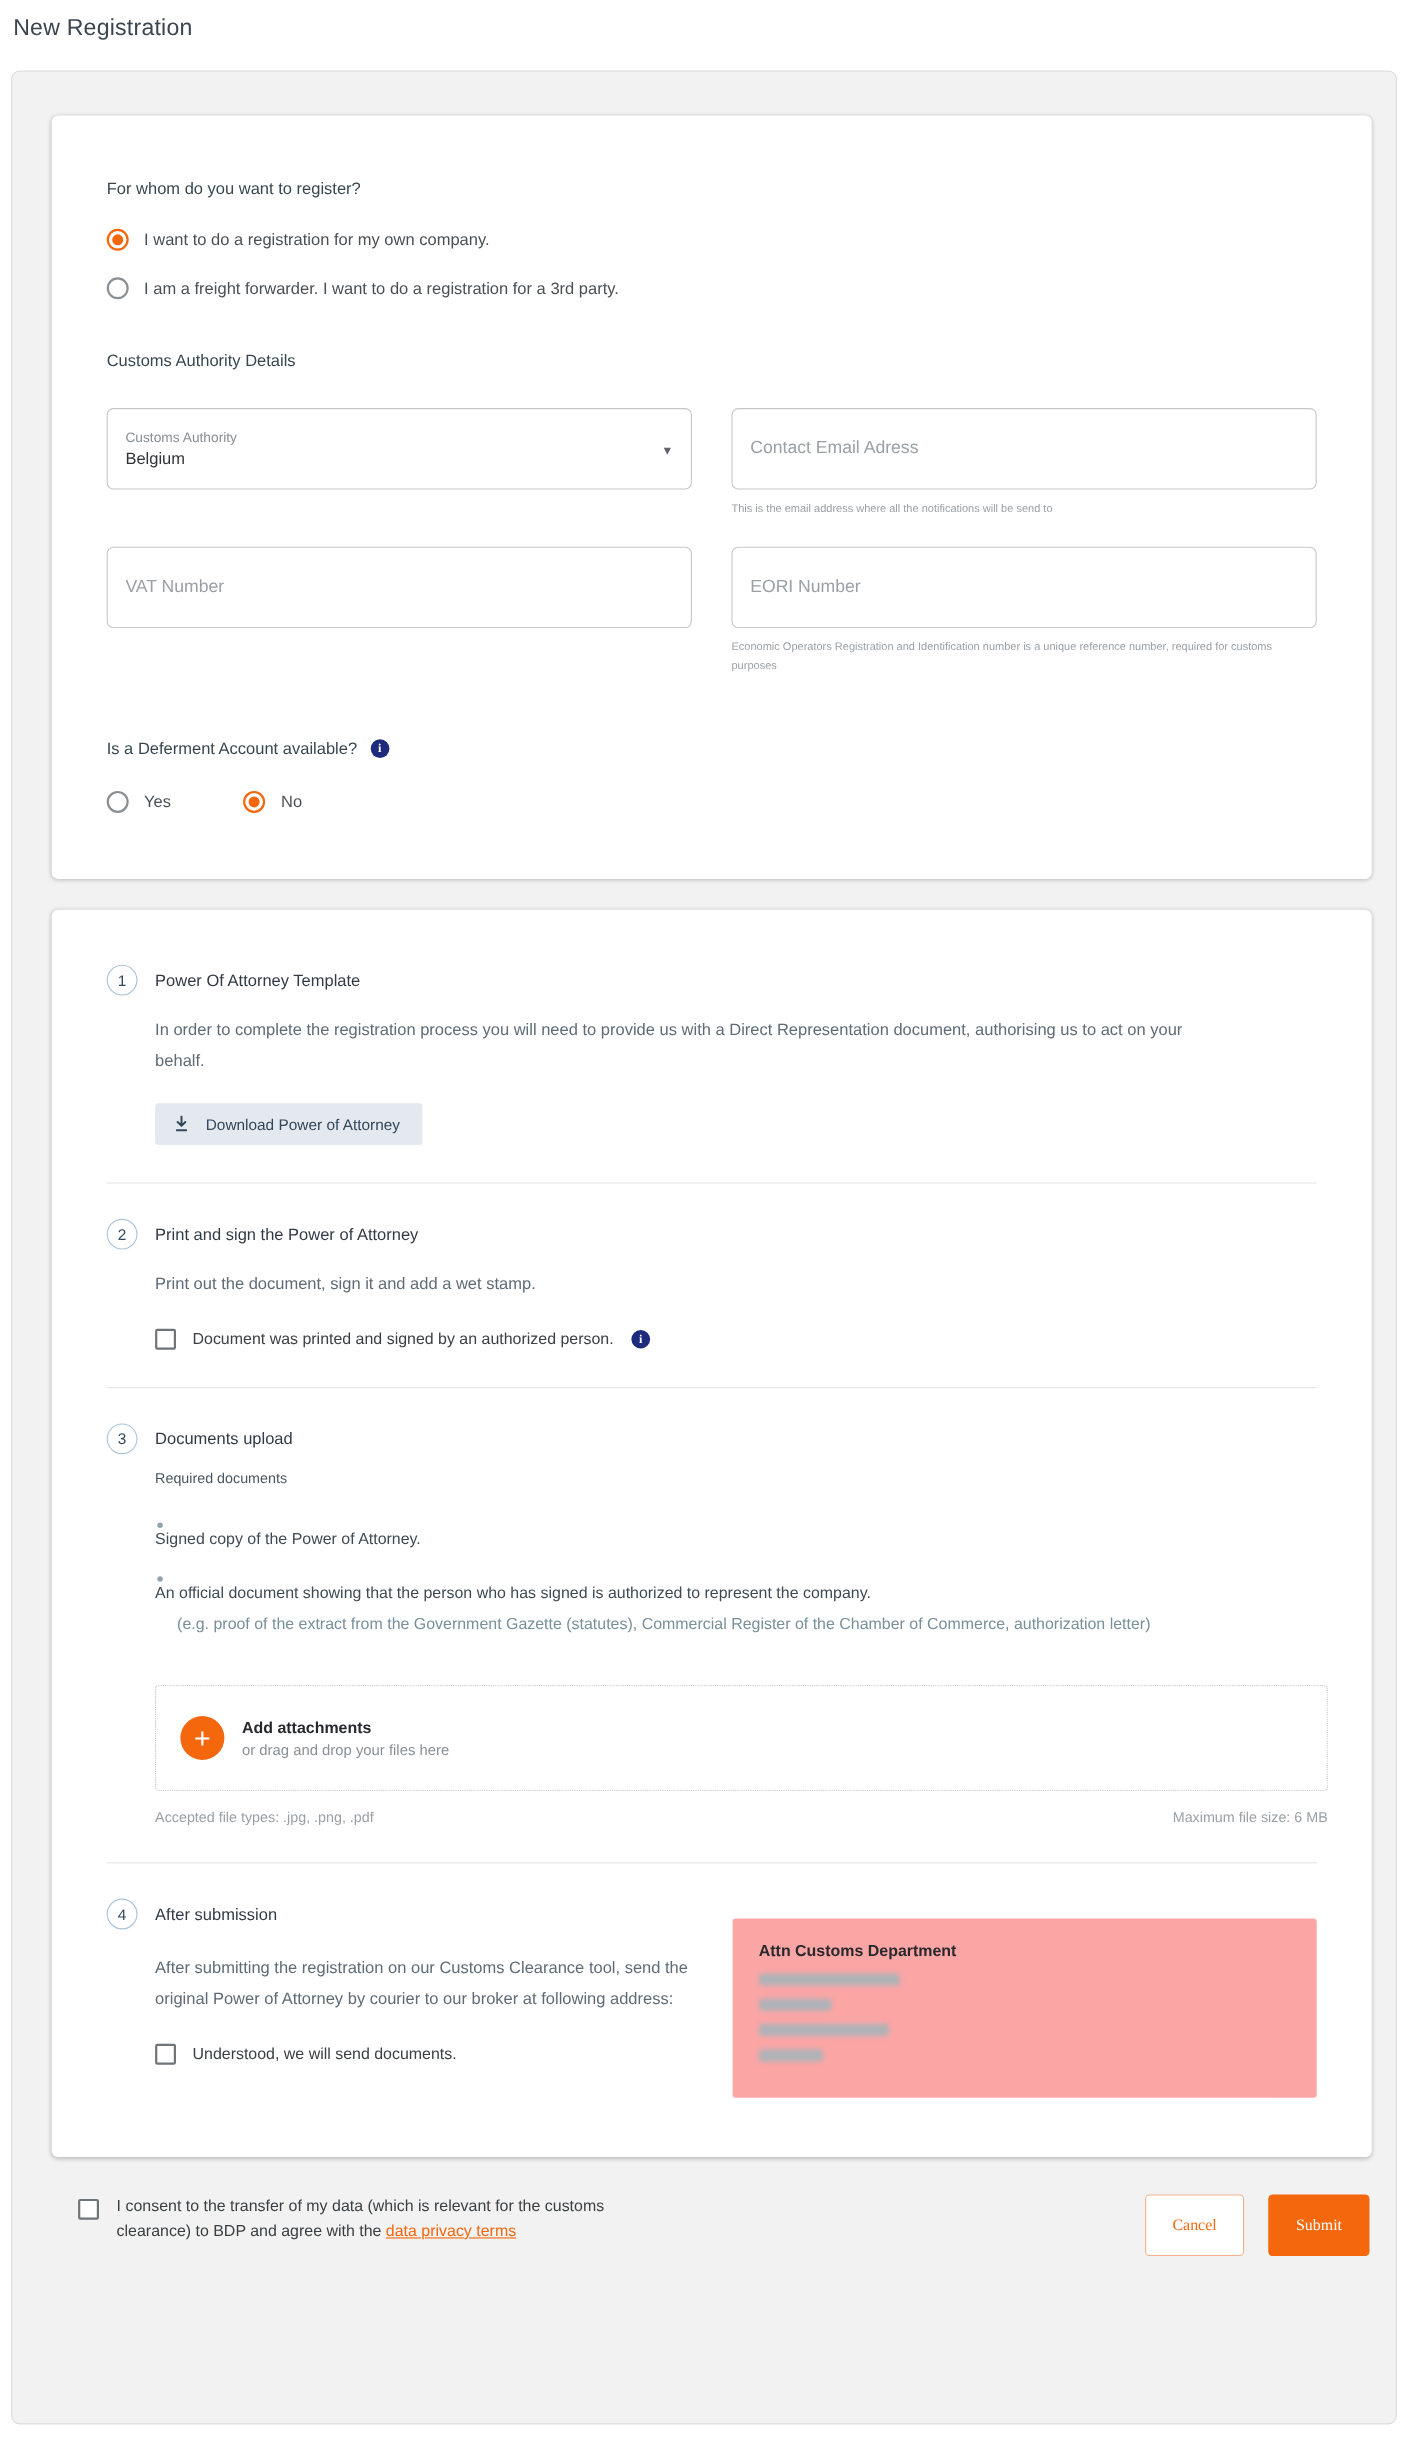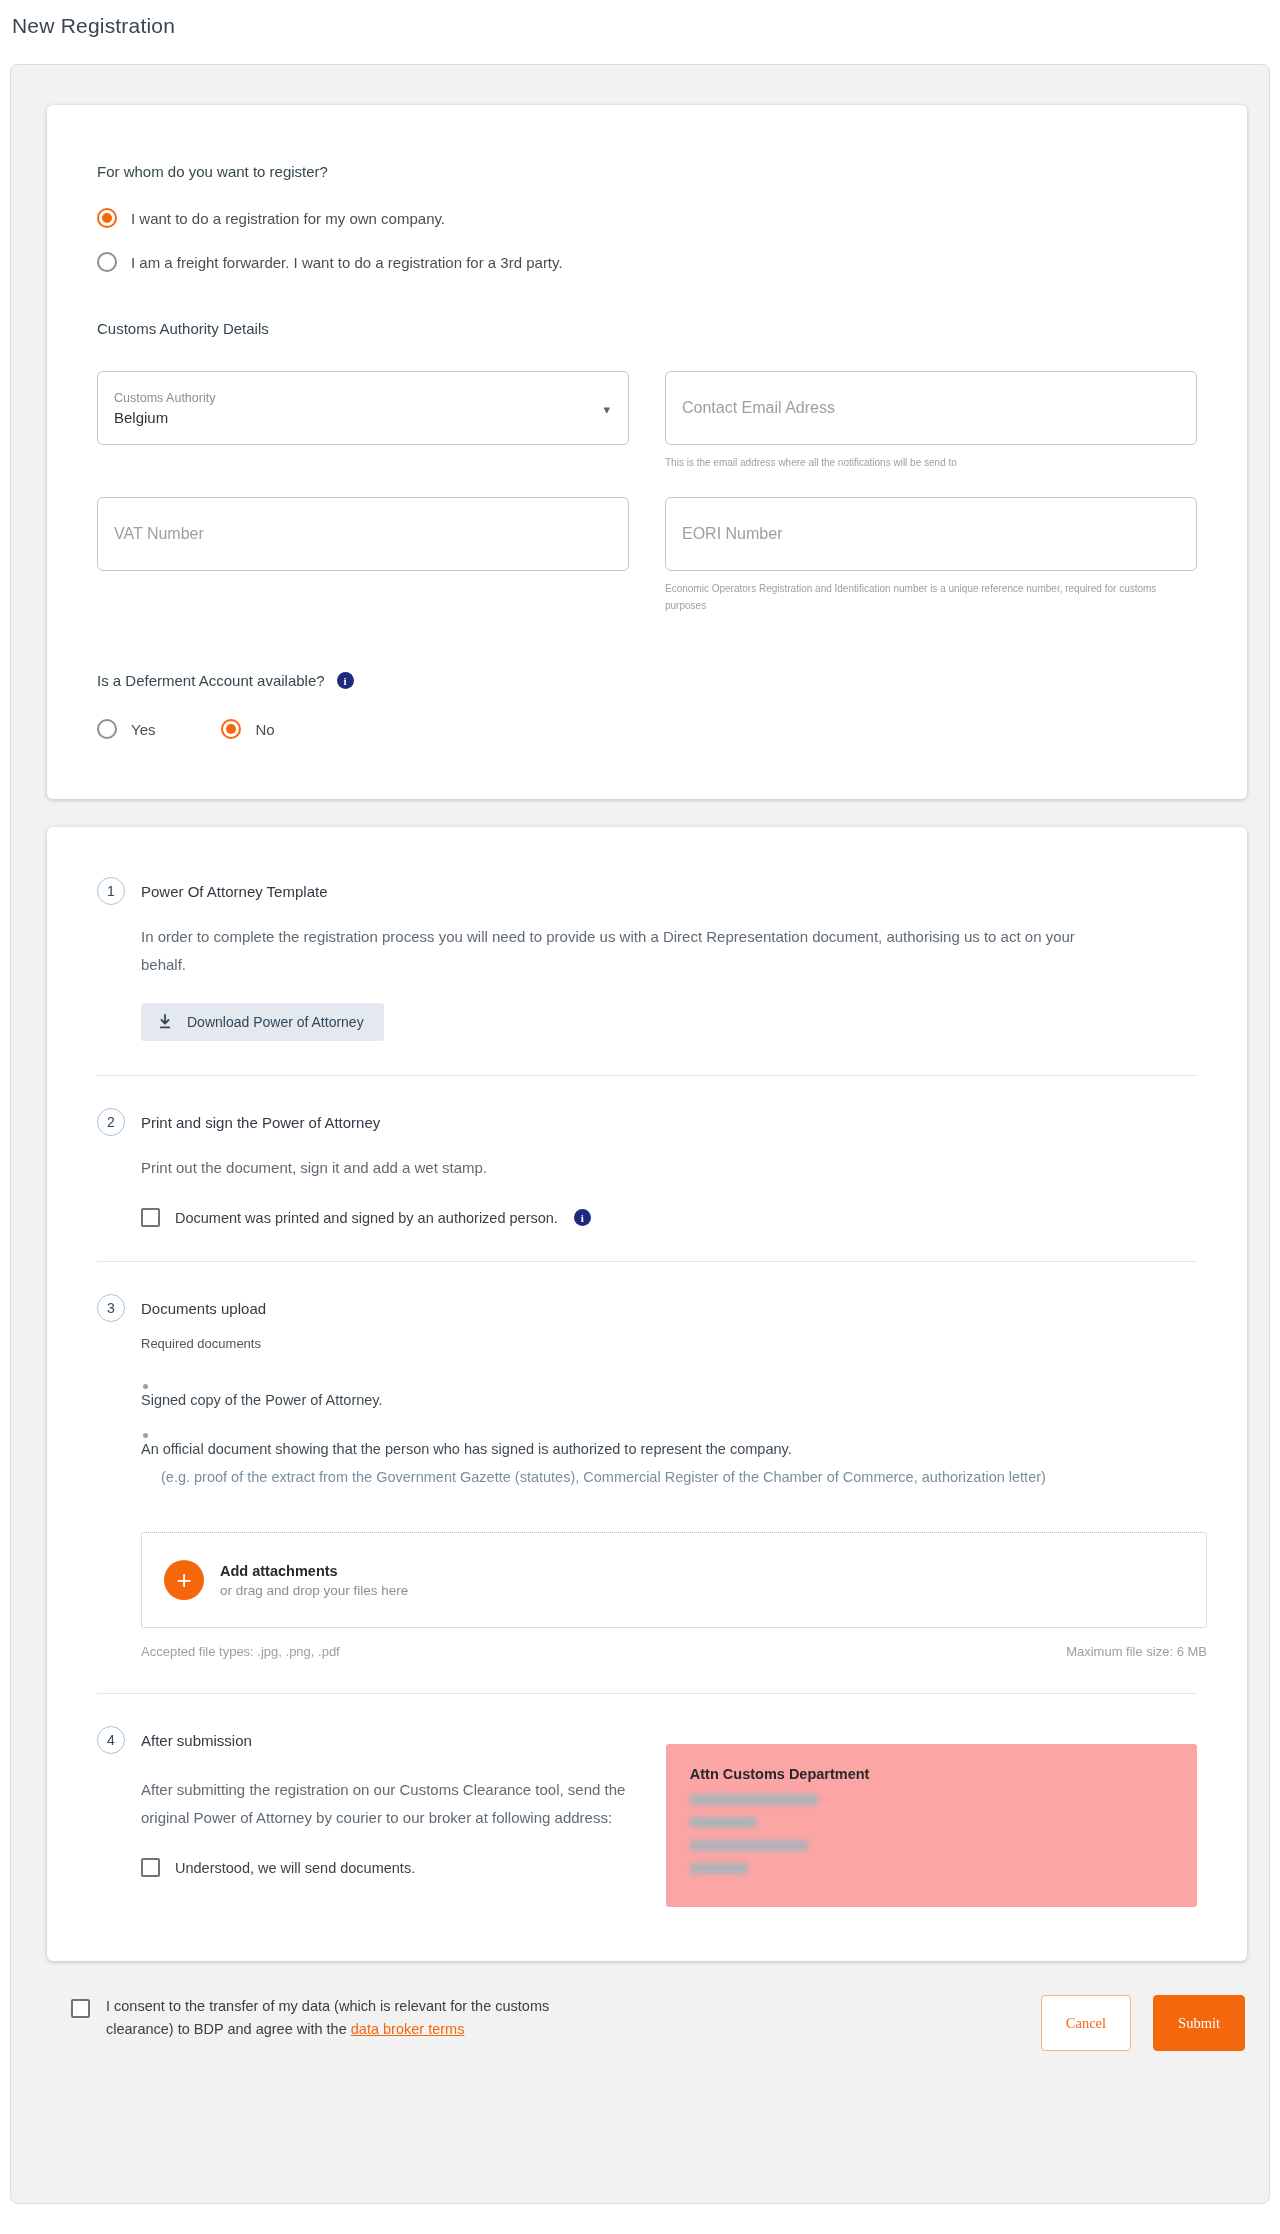--- a/index.html
+++ b/index.html
@@ -367,21 +367,21 @@
           <div class="blur-line bl-3"></div>
           <div class="blur-line bl-4"></div>
         </div>
       </div>
     </div>
   </div>
 
   <div class="footer-row">
     <div class="footer-consent">
       <span class="checkbox"></span>
-      <p class="consent-text"><span>I consent to the transfer of my data (which is relevant for the customs clearance) to BDP and agree with the </span><a class="consent-link">data broker terms</a></p>
+      <p class="consent-text"><span>I consent to the transfer of my data (which is relevant for the customs clearance) to BDP and agree with the </span><a class="consent-link">data privacy terms</a></p>
     </div>
     <div class="footer-buttons">
       <button class="btn btn-cancel">Cancel</button>
       <button class="btn btn-submit">Submit</button>
     </div>
   </div>
 
 </div>
 
 </body></html>

